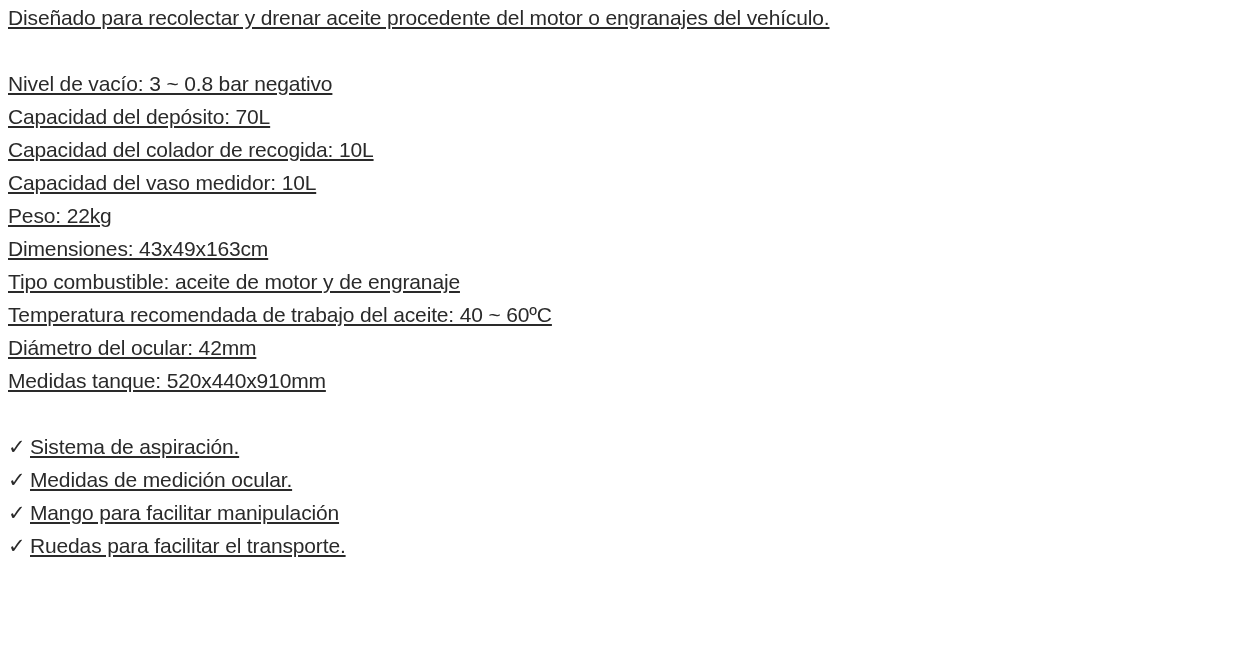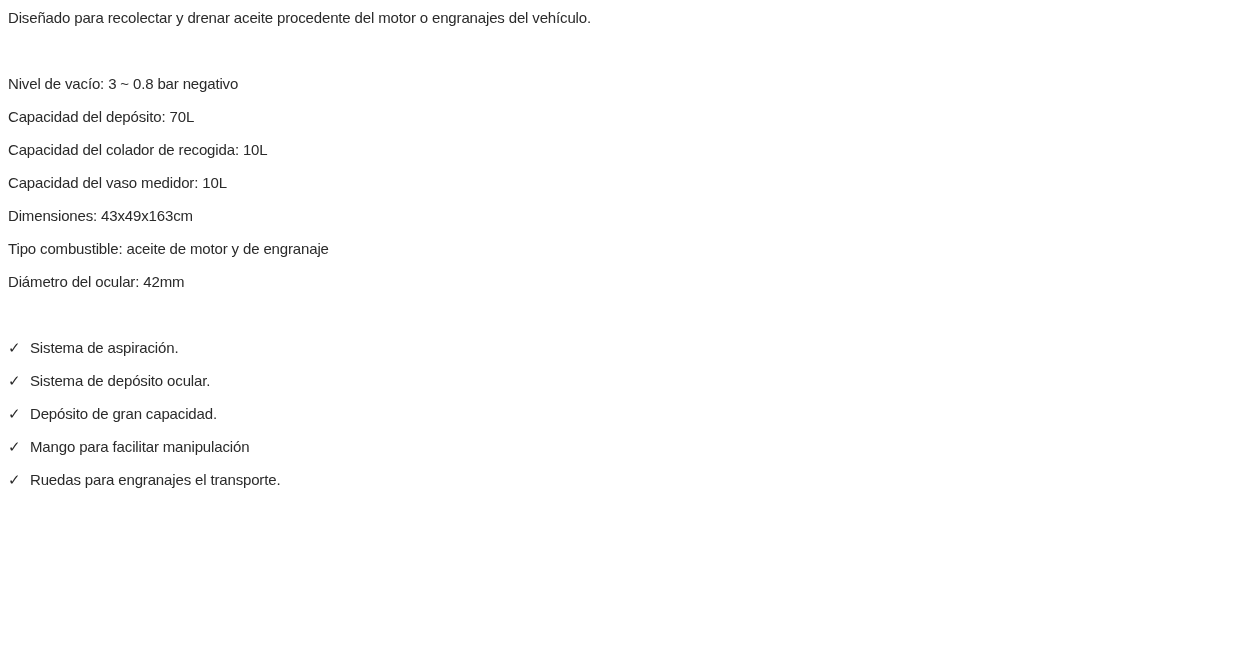--- a/index.html
+++ b/index.html
@@ -14,60 +14,61 @@
       font-family: "Liberation Sans", sans-serif;
       color: #2a2a2a;
     }
     .doc {
       position: relative;
       padding: 0 0 0 8px;
     }
     .line {
       height: 33px;
       line-height: 33px;
-      font-size: 15px;
+      font-size: 21px;
       white-space: nowrap;
       letter-spacing: -0.15px;
+      text-decoration: underline;
     }
     .intro { margin-top: 1px; }
     .blank { height: 33px; }
     .check {
       display: inline-block;
       width: 22px;
     }
   </style>
 </head>
 <body>
 
 <div class="doc">
   <div class="line intro">Diseñado para recolectar y drenar aceite procedente del motor o engranajes del vehículo.</div>
   <div class="blank"></div>
 
   <div>
     <div class="line">Nivel de vacío: 3 ~ 0.8 bar negativo</div>
     <div class="line">Capacidad del depósito: 70L</div>
     <div class="line">Capacidad del colador de recogida: 10L</div>
     <div class="line">Capacidad del vaso medidor: 10L</div>
+    <div class="line">Peso: 22kg</div>
     <div class="line">Dimensiones: 43x49x163cm</div>
     <div class="line">Tipo combustible: aceite de motor y de engranaje</div>
+    <div class="line">Temperatura recomendada de trabajo del aceite: 40 ~ 60ºC</div>
     <div class="line">Diámetro del ocular: 42mm</div>
+    <div class="line">Medidas tanque: 520x440x910mm</div>
   </div>
 
   <div class="blank"></div>
 
   <div>
     <div class="line">
       <span class="check">✓</span><span>Sistema de aspiración.</span>
     </div>
     <div class="line">
-      <span class="check">✓</span><span>Sistema de depósito ocular.</span>
-    </div>
-    <div class="line">
-      <span class="check">✓</span><span>Depósito de gran capacidad.</span>
+      <span class="check">✓</span><span>Medidas de medición ocular.</span>
     </div>
     <div class="line">
       <span class="check">✓</span><span>Mango para facilitar manipulación</span>
     </div>
     <div class="line">
-      <span class="check">✓</span><span>Ruedas para engranajes el transporte.</span>
+      <span class="check">✓</span><span>Ruedas para facilitar el transporte.</span>
     </div>
   </div>
 </div>
 
 </body></html>

